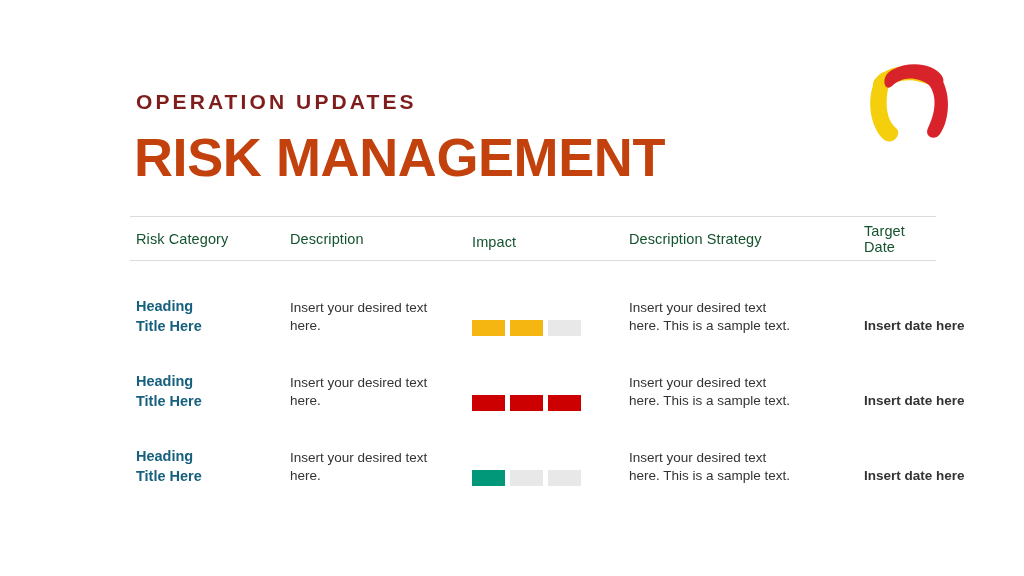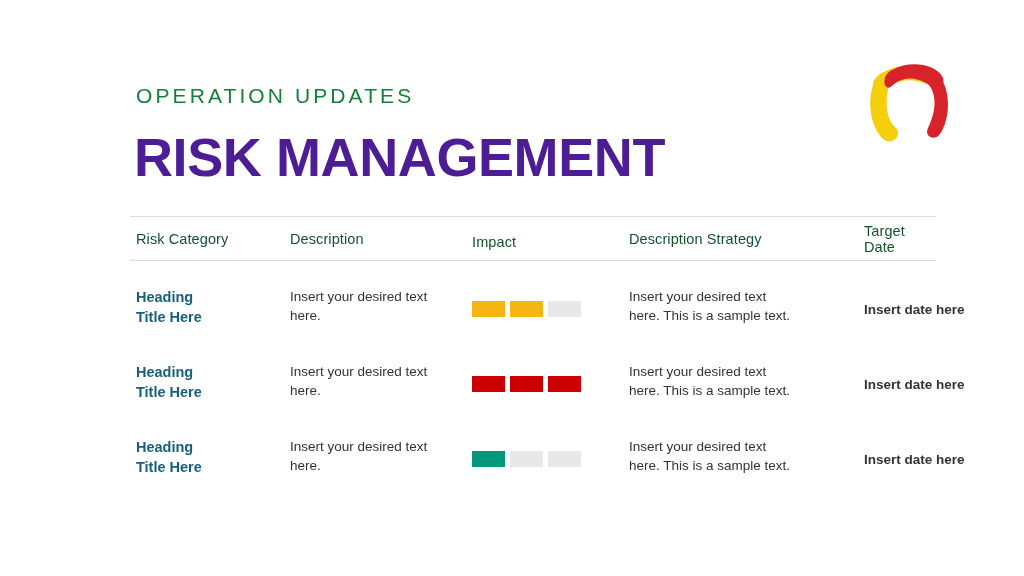--- a/index.html
+++ b/index.html
@@ -19,36 +19,36 @@
   .slide {
     position: absolute;
     inset: 0;
     background: #ffffff;
   }
 
   
   .eyebrow {
     position: absolute;
     left: 136px;
-    top: 85px;
+    top: 91px;
     font-size: 21px;
     letter-spacing: 3.1px;
-    color: #15803d;
-    font-weight: 400;
+    color: #7f1d1d;
+    font-weight: 700;
     white-space: nowrap;
     line-height: 1;
   }
 
   .title {
     position: absolute;
     left: 134px;
     top: 128px;
     font-size: 54px;
     font-weight: bold;
-    color: #4c1d95;
+    color: #c2410c;
     letter-spacing: -0.4px;
     white-space: nowrap;
     line-height: 1.1;
   }
 
   
   .logo {
     position: absolute;
     left: 862px;
     top: 58px;
@@ -65,21 +65,21 @@
   }
 
   .rule {
     height: 1px;
     width: 100%;
     background: #dcdcdc;
   }
 
   .row {
     display: flex;
-    align-items: center;
+    align-items: flex-end;
     box-sizing: border-box;
   }
 
   .head-row {
     height: 43px;
     align-items: center;
   }
 
   .head-row .cell {
     font-size: 14.5px;

